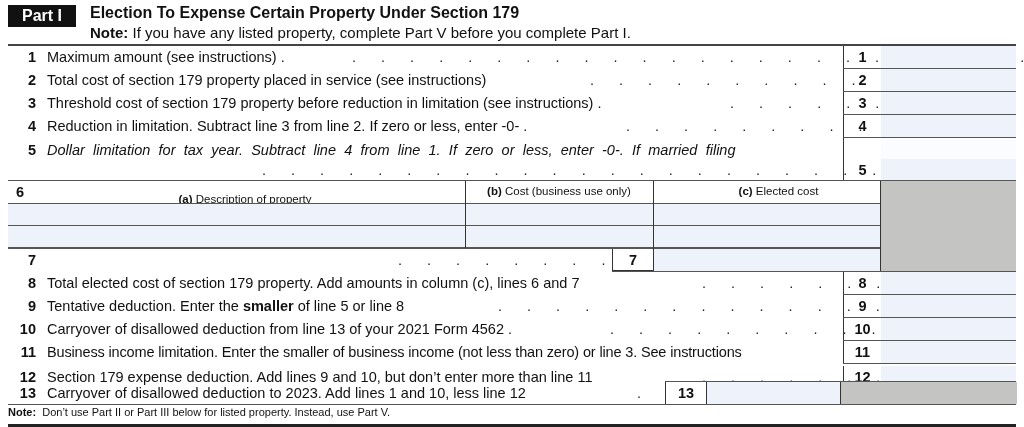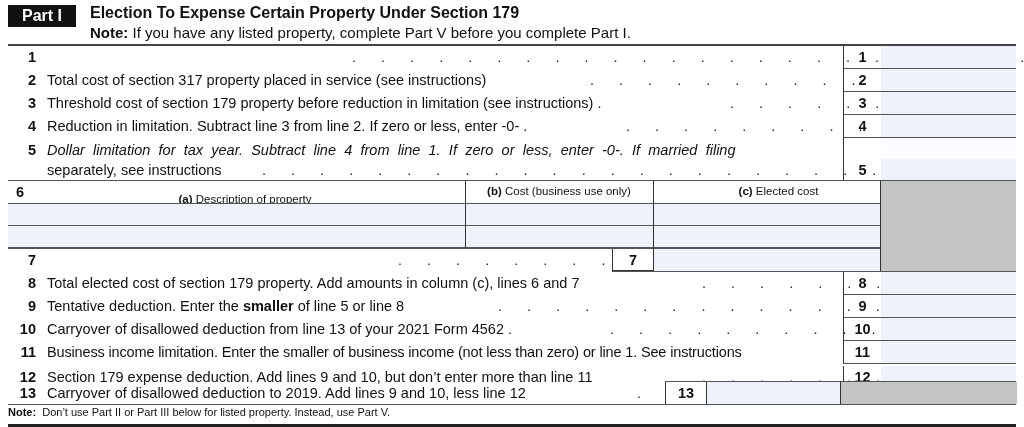--- a/index.html
+++ b/index.html
@@ -27,29 +27,30 @@
 </head>
 <body>
 
 <div class="abs part-badge">Part I</div>
 <div class="abs title">Election To Expense Certain Property Under Section 179</div>
 <div class="abs note-top"><b>Note:</b><span> If you have any listed property, complete Part V before you complete Part I.</span></div>
 <div class="abs hline" style="left:8px;top:44px;width:1008px;height:2px;background:#444;"></div>
 
 <div class="row" style="top:46px;height:22px;">
   <span class="num" style="left:8px;top:3px;">1</span>
+  <span class="txt" style="left:47px;top:3px;">Maximum amount (see instructions) .</span>
   <span class="dots" style="left:352px;top:3px;">. . . . . . . . . . . . . . . . . . . . . . . . .</span>
   <div class="box" style="left:843px;top:0;width:38px;height:22px;line-height:22px;">1</div>
   <input class="val" style="left: 881px; top: 0px; width: 135px; height: 22px; border: none;" value="">
 </div>
 <div class="hline" style="left:843px;top:68px;width:173px;"></div>
 
 <div class="row" style="top:69px;height:22px;">
   <span class="num" style="left:8px;top:3px;">2</span>
-  <span class="txt" style="left:47px;top:3px;">Total cost of section 317 property placed in service (see instructions)</span>
+  <span class="txt" style="left:47px;top:3px;">Total cost of section 179 property placed in service (see instructions)</span>
   <span class="dots" style="left:590px;top:3px;">. . . . . . . . . . . .</span>
   <div class="box" style="left:843px;top:0;width:38px;height:22px;line-height:22px;">2</div>
   <input class="val" style="left: 881px; top: 0px; width: 135px; height: 22px; border: none;" value="">
 </div>
 <div class="hline" style="left:843px;top:91px;width:173px;"></div>
 
 <div class="row" style="top:92px;height:22px;">
   <span class="num" style="left:8px;top:3px;">3</span>
   <span class="txt" style="left:47px;top:3px;">Threshold cost of section 179 property before reduction in limitation (see instructions) .</span>
   <span class="dots" style="left:730px;top:3px;">. . . . . . .</span>
@@ -63,21 +64,20 @@
   <span class="txt" style="left:47px;top:3px;">Reduction in limitation. Subtract line 3 from line 2. If zero or less, enter -0- .</span>
   <span class="dots" style="left:626px;top:3px;">. . . . . . . . . . .</span>
   <div class="box" style="left:843px;top:0;width:38px;height:22px;line-height:22px;">4</div>
   <input class="val" style="left: 881px; top: 0px; width: 135px; height: 22px; border: none;" value="">
 </div>
 <div class="hline" style="left:843px;top:137px;width:173px;"></div>
 
 <div class="row" style="top:138px;height:42px;">
   <span class="num" style="left:8px;top:4px;">5</span>
   <span class="txt" style="left:47px;top:4px;word-spacing:4.2px;font-style:italic;">Dollar limitation for tax year. Subtract line 4 from line 1. If zero or less, enter -0-. If married filing</span>
-  <span class="txt" style="left:47px;top:24px;">separately, see instructions</span>
   <span class="dots" style="left:262px;top:24px;">. . . . . . . . . . . . . . . . . . . . . . . . . .</span>
   <div class="box" style="left:843px;top:0;width:38px;height:42px;line-height:20px;padding-top:22px;">5</div>
   <input class="val" style="left: 881px; top: 0px; width: 135px; height: 42px; border: none; background: linear-gradient(rgb(251, 252, 255) 0px, rgb(251, 252, 255) 50%, rgb(238, 242, 251) 50%, rgb(238, 242, 251) 100%);" value="">
 </div>
 <div class="hline" style="left:8px;top:180px;width:1008px;"></div>
 
 <div class="row" style="top:181px;height:22px;">
   <span class="num" style="left:4px;top:3px;width:20px;">6</span>
   <div class="colhead" style="left:36px;top:4px;width:418px;margin-top:8px;"><b>(a)</b><span> Description of property</span></div>
   <div class="colhead" style="left:465px;top:4px;width:188px;"><b>(b)</b><span> Cost (business use only)</span></div>
@@ -129,38 +129,38 @@
   <span class="num" style="left:8px;top:3px;">10</span>
   <span class="txt" style="left:47px;top:3px;">Carryover of disallowed deduction from line 13 of your 2021 Form 4562 .</span>
   <span class="dots" style="left:610px;top:3px;">. . . . . . . . . . .</span>
   <div class="box" style="left:843px;top:0;width:38px;height:22px;line-height:22px;">10</div>
   <input class="val" style="left: 881px; top: 0px; width: 135px; height: 22px; border: none;" value="">
 </div>
 <div class="hline" style="left:843px;top:340px;width:173px;"></div>
 
 <div class="row" style="top:341px;height:22px;">
   <span class="num" style="left:8px;top:3px;">11</span>
-  <span class="txt" style="left:47px;top:3px;letter-spacing:-0.15px;">Business income limitation. Enter the smaller of business income (not less than zero) or line 1. See instructions</span>
+  <span class="txt" style="left:47px;top:3px;letter-spacing:-0.15px;">Business income limitation. Enter the smaller of business income (not less than zero) or line 3. See instructions</span>
   <div class="box" style="left:843px;top:0;width:38px;height:22px;line-height:22px;">11</div>
   <input class="val" style="left: 881px; top: 0px; width: 135px; height: 22px; border: none;" value="">
 </div>
 <div class="hline" style="left:843px;top:363px;width:173px;"></div>
 
 <div class="row" style="top:366px;height:22px;">
   <span class="num" style="left:8px;top:3px;">12</span>
   <span class="txt" style="left:47px;top:3px;">Section 179 expense deduction. Add lines 9 and 10, but don’t enter more than line 11</span>
   <span class="dots" style="left:702px;top:3px;">. . . . . . .</span>
   <div class="box" style="left:843px;top:0;width:38px;height:22px;line-height:22px;">12</div>
   <input class="val" style="left: 881px; top: 0px; width: 135px; height: 22px; border: none;" value="">
 </div>
 <div class="hline" style="left:665px;top:381px;width:351px;"></div>
 
 <div class="row" style="top:382px;height:22px;">
   <span class="num" style="left:8px;top:3px;">13</span>
-  <span class="txt" style="left:47px;top:3px;">Carryover of disallowed deduction to 2019. Add lines 9 and 10, less line 12</span>
+  <span class="txt" style="left:47px;top:3px;">Carryover of disallowed deduction to 2023. Add lines 1 and 10, less line 12</span>
   <span class="dots" style="left:637px;top:3px;">.</span>
   <div class="box" style="left:665px;top:0;width:41px;height:22px;line-height:22px;">13</div>
   <input class="val" style="left: 706px; top: 0px; width: 134px; height: 22px; border-top: none; border-right: none; border-bottom: none; border-image: initial; border-left: 1px solid rgb(51, 51, 51);" value="">
   <div class="gray" style="left:840px;top:0;width:176px;height:22px;border-left:1px solid #333;"></div>
 </div>
 <div class="hline" style="left:8px;top:404px;width:1008px;"></div>
 
 <div class="abs" style="left:8px;top:406px;font-size:11px;white-space:nowrap;"><b>Note:</b><span style="white-space:pre;">  Don’t use Part II or Part III below for listed property. Instead, use Part V.</span></div>
 <div class="hline" style="left:8px;top:424px;width:1008px;height:3px;background:#222;"></div>
 

